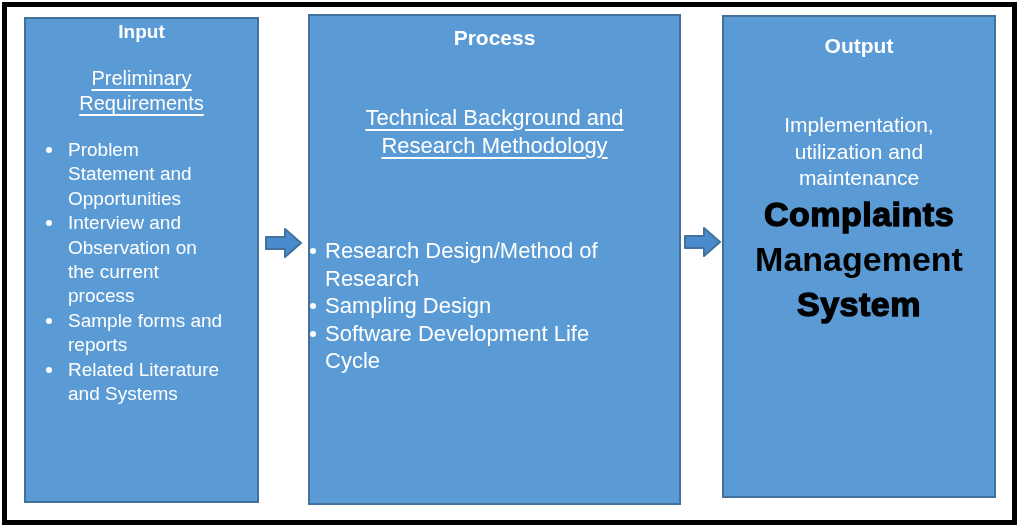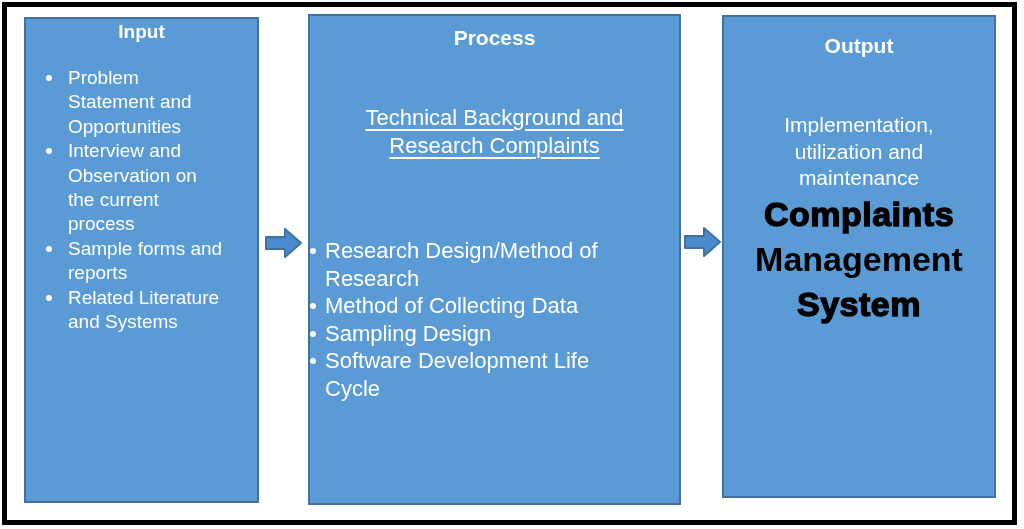--- a/index.html
+++ b/index.html
@@ -90,20 +90,22 @@
   }
 </style>
 </head>
 <body>
 
 <div class="stage">
   <div class="frame"></div>
 
   <div class="box box-input">
     <div class="box-title">Input</div>
+    <div class="subtitle pre">Preliminary
+Requirements</div>
     <ul class="bullets">
       <li>
         <span class="dot"></span>
         <span class="pre">Problem
 Statement and
 Opportunities</span>
       </li>
       <li>
         <span class="dot"></span>
         <span class="pre">Interview and
@@ -126,30 +128,26 @@
 
   <div class="arrow arrow-1">
     <svg width="38" height="32" viewBox="0 0 38 32" aria-hidden="true">
       <polygon points="1,10 20,10 20,2 36,16 20,30 20,22 1,22"></polygon>
     </svg>
   </div>
 
   <div class="box box-process">
     <div class="box-title">Process</div>
     <div class="subtitle pre">Technical Background and
-Research Complaints</div>
+Research Methodology</div>
     <ul class="bullets">
       <li>
         <span class="dot"></span>
         <span class="pre">Research Design/Method of
 Research</span>
-      </li>
-      <li>
-        <span class="dot"></span>
-        <span class="pre">Method of Collecting Data</span>
       </li>
       <li>
         <span class="dot"></span>
         <span class="pre">Sampling Design</span>
       </li>
       <li>
         <span class="dot"></span>
         <span class="pre">Software Development Life
 Cycle</span>
       </li>

